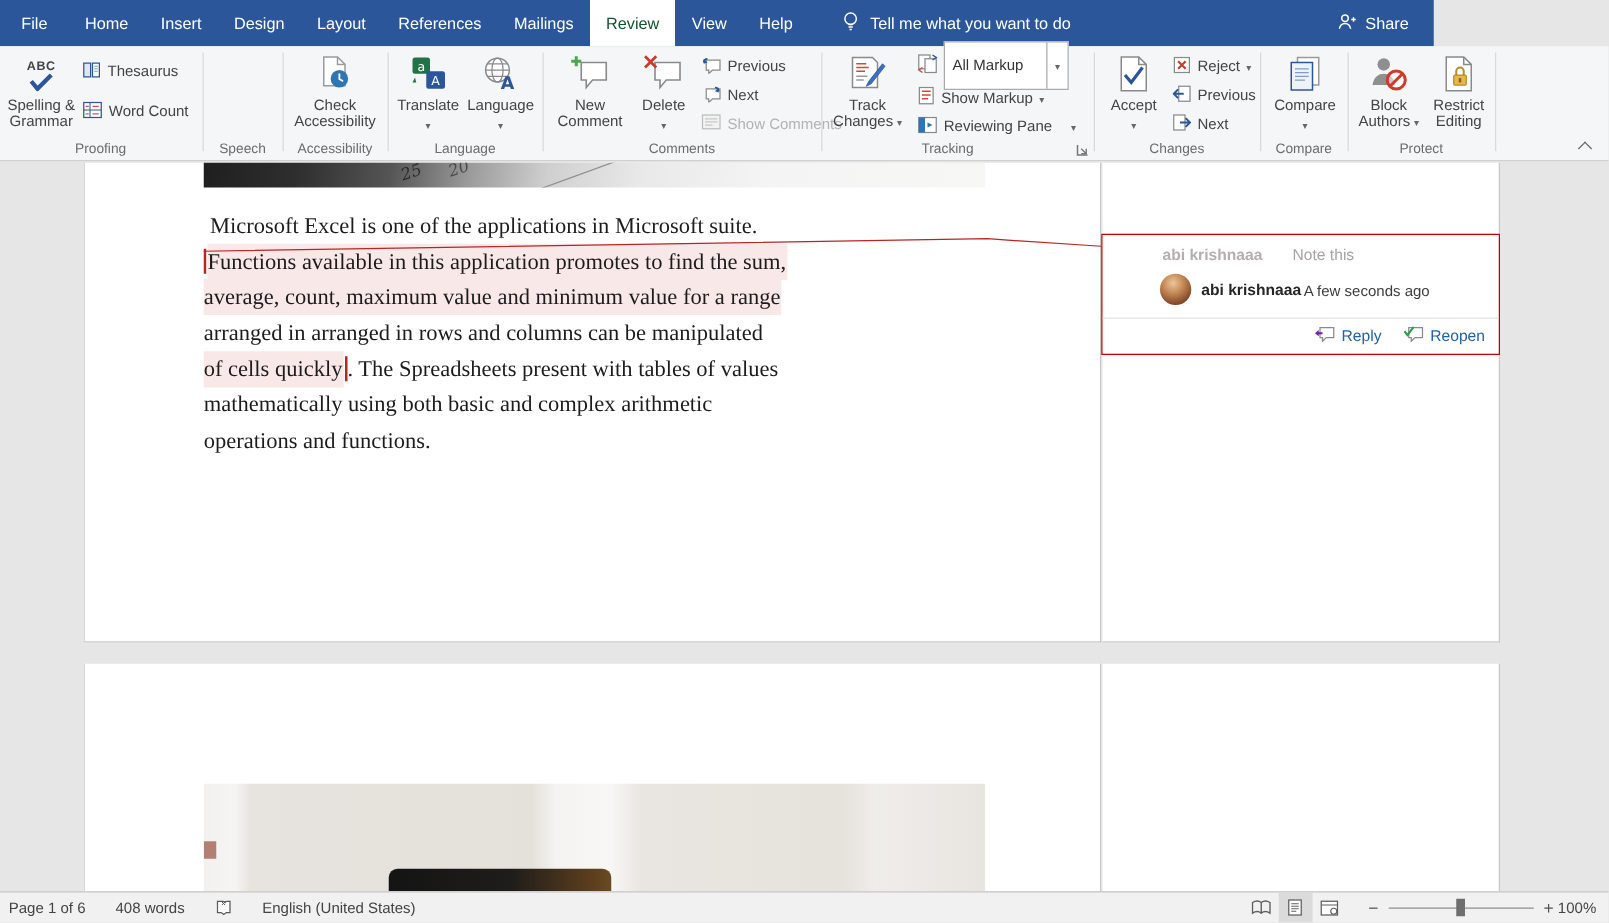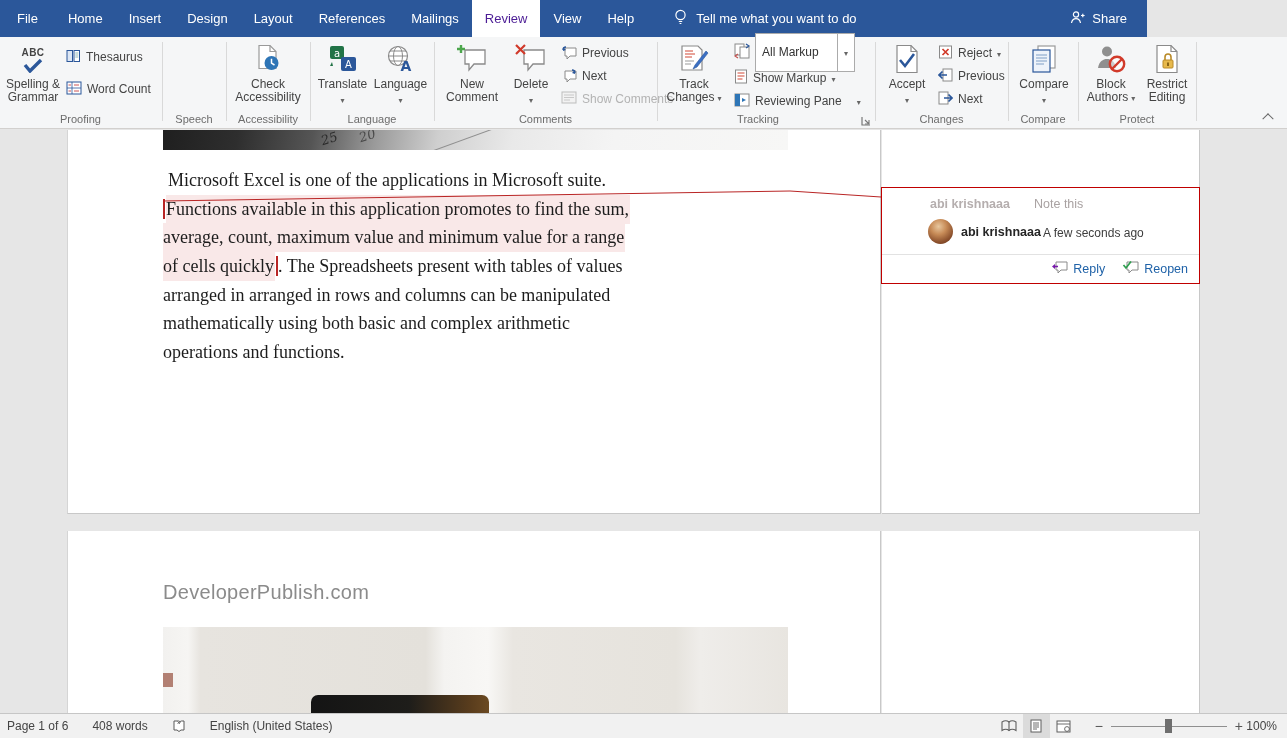--- a/index.html
+++ b/index.html
@@ -10,21 +10,21 @@
     -webkit-font-smoothing:antialiased;
   }
 
   
   .titlebar {
     position:absolute; top:0; left:0; width:1147px; height:37px;
     background:#2b579a; display:flex; align-items:stretch; color:#fff; font-size:13px;
   }
   .menutab { display:flex; align-items:center; padding:0 13px; cursor:default; }
   .menutab.file { padding:0 17px; }
-  .menutab.active { background:#fff; color:#4c1d95; }
+  .menutab.active { background:#fff; color:#14532d; }
   .tellme { display:flex; align-items:center; gap:8px; margin-left:26px; }
   .share { margin-left:auto; display:flex; align-items:center; gap:7px; padding-right:20px; }
 
   
   .ribbon {
     position:absolute; top:37px; left:0; width:1287px; height:92px;
     background:#f5f6f7; border-bottom:1px solid #d2d0ce; display:flex;
   }
   .rgroup { position:relative; height:100%; flex:0 0 auto; }
   .rgroup::after { content:""; position:absolute; right:0; top:5px; bottom:7px; width:1px; background:#d9d9d9; }
@@ -477,31 +477,30 @@
   <div class="page1">
     <div class="photo1">
       <span class="num n1">25</span>
       <span class="num n2">20</span>
       <span class="diag"></span>
     </div>
     <div class="para">
       <div class="tline first"><span>Microsoft Excel is one of the applications in Microsoft suite.</span></div>
       <div class="tline"><span class="cbracket start"></span><span class="hl">Functions available in this application promotes to find the sum,</span></div>
       <div class="tline"><span class="hl">average, count, maximum value and minimum value for a range</span></div>
+      <div class="tline"><span>arranged in arranged in rows and columns can be manipulated</span></div>
       <div class="tline"><span class="hl">of cells quickly</span><span class="cbracket end"></span><span>. The Spreadsheets present with tables of values</span></div>
-      <div class="tline"><span>arranged in arranged in rows and columns can be manipulated</span></div>
       <div class="tline"><span>mathematically using both basic and complex arithmetic</span></div>
       <div class="tline"><span>operations and functions.</span></div>
     </div>
   </div>
 
   <div class="cpanel1"></div>
 
   <div class="page2">
-    <div class="sitename">DeveloperPublish.com</div>
     <div class="photo2">
       <span class="sliver"></span>
       <span class="laptop"></span>
     </div>
   </div>
   <div class="cpanel2"></div>
 
   <svg class="leader-svg">
     <polyline points="163,71 790,61 881,67" fill="none" stroke="#b92525" stroke-width="1"></polyline>
   </svg>

